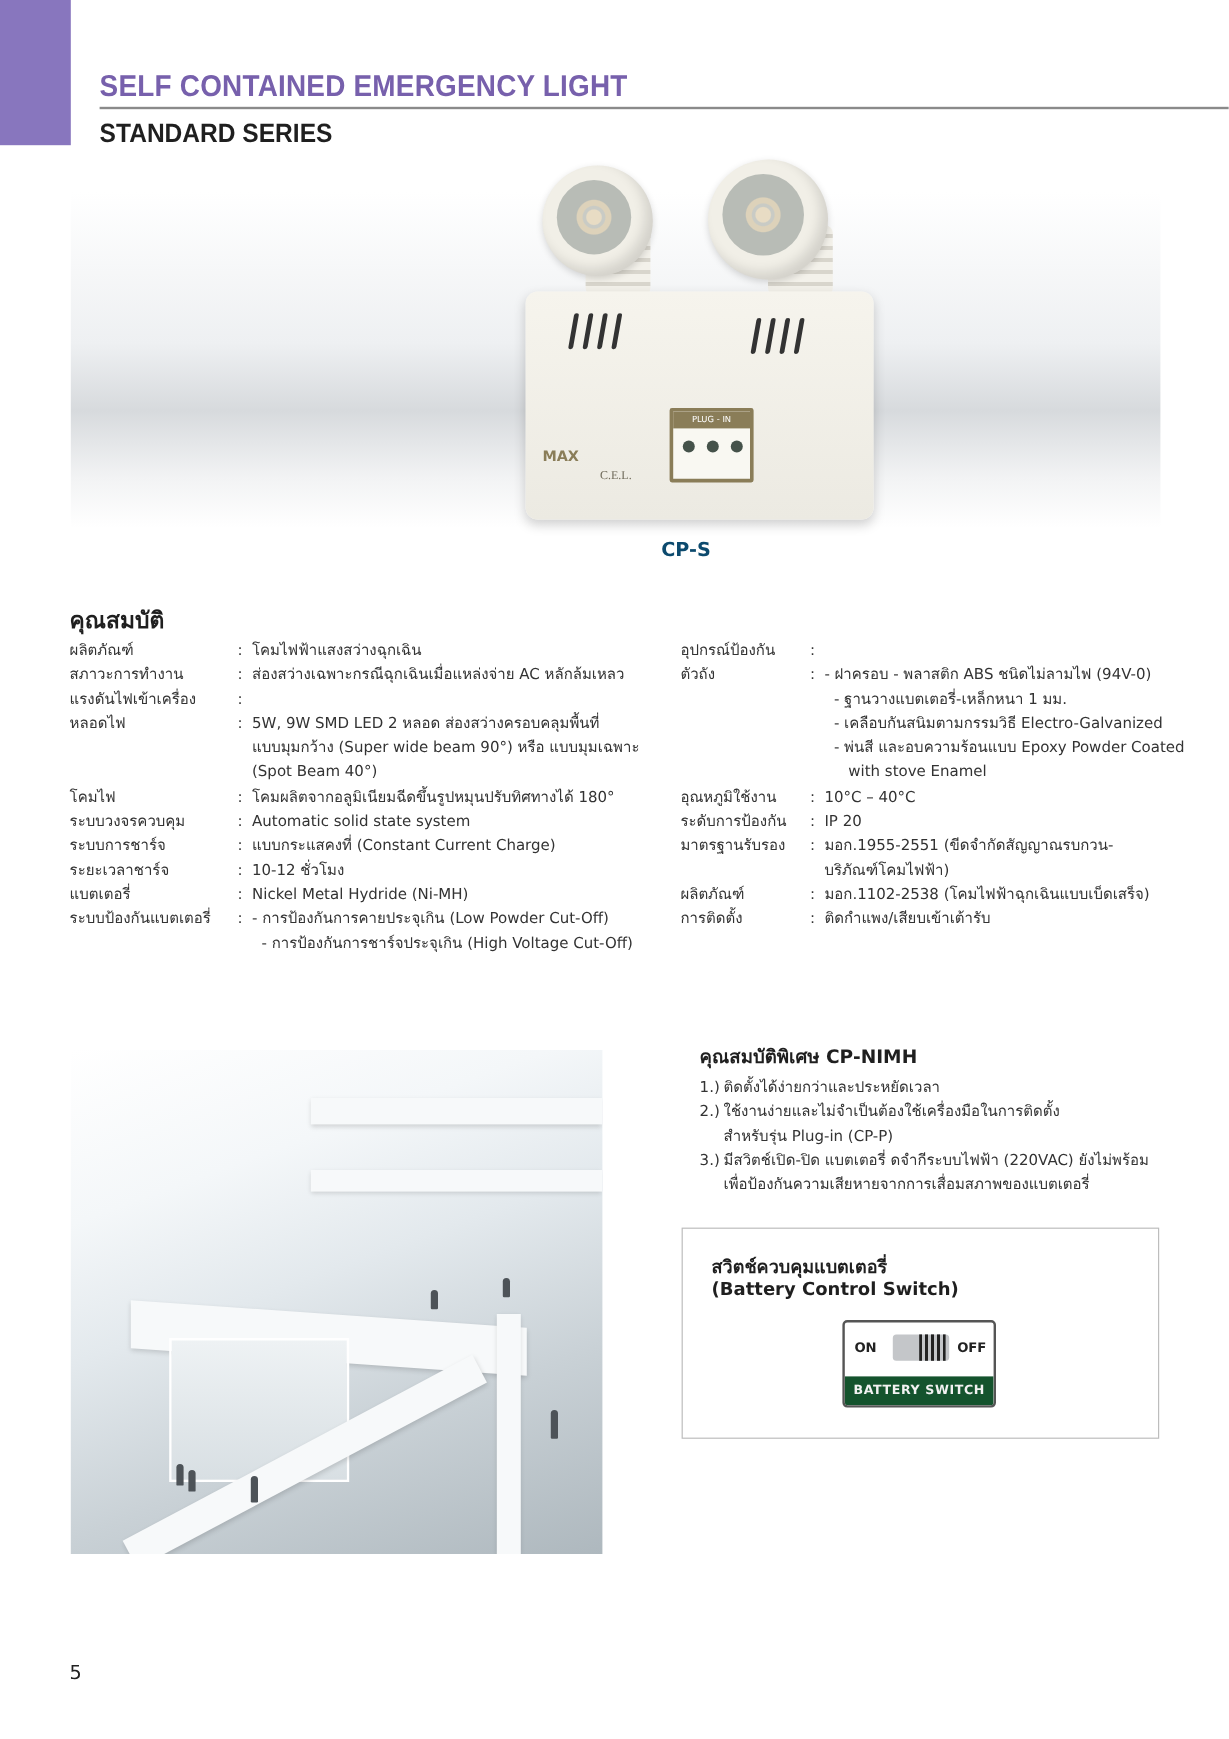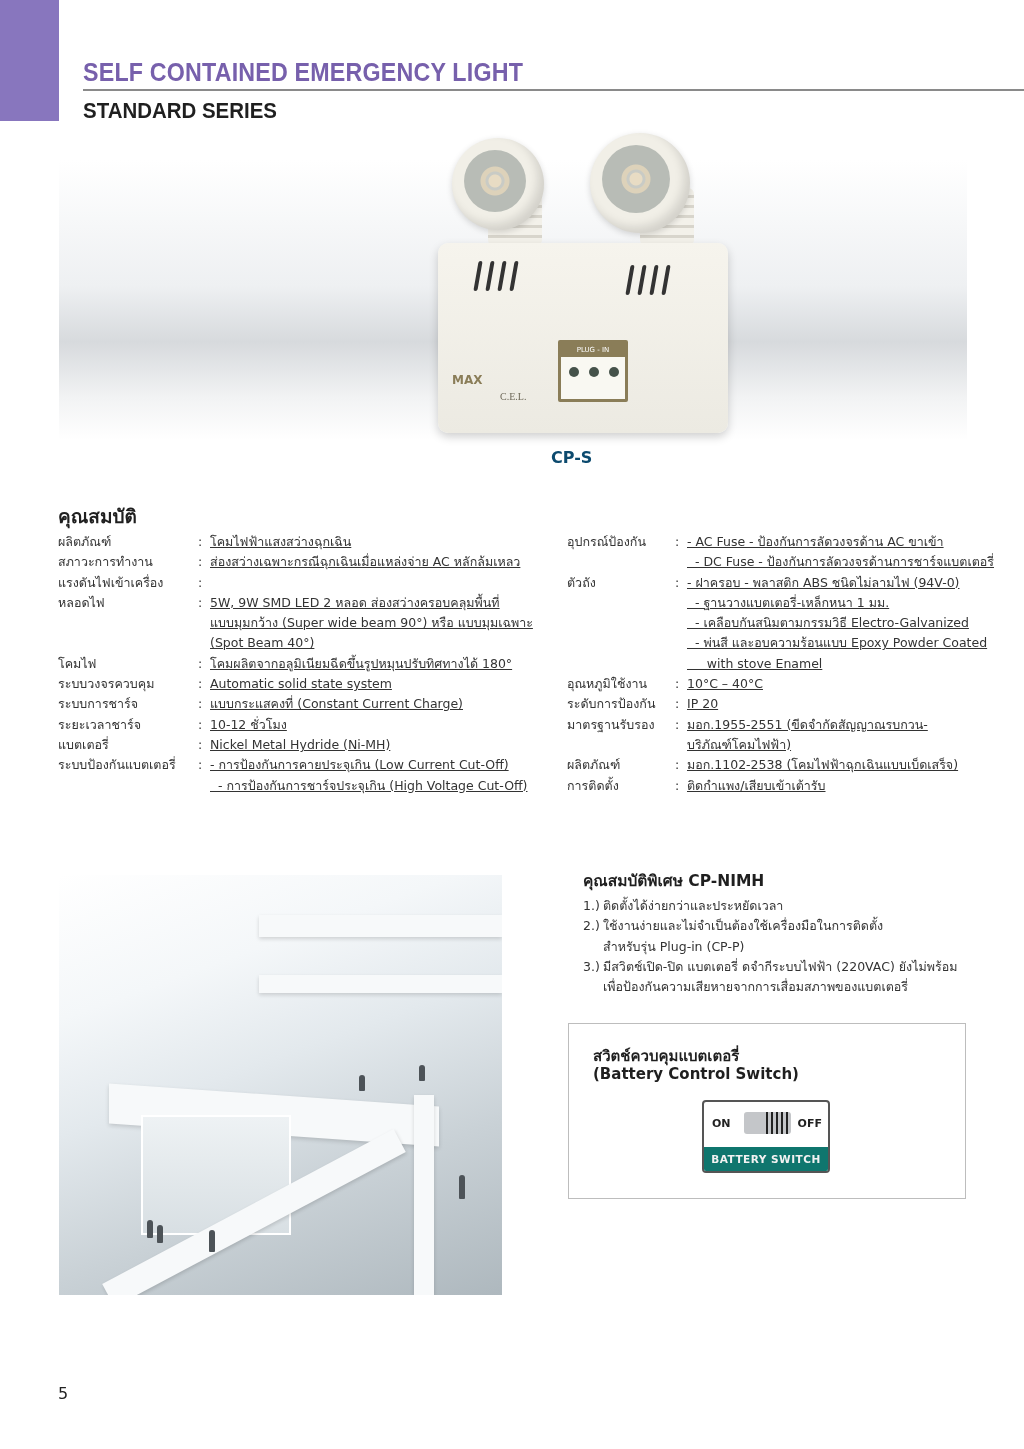--- a/index.html
+++ b/index.html
@@ -29,21 +29,21 @@
     .led { position: absolute; top: 24px; width: 10px; height: 10px; border-radius: 50%; background: #45524a; }
     .brand { position: absolute; left: 14px; top: 130px; font-size: 12px; font-weight: bold; color: #8a7d58; }
     .brand2 { position: absolute; left: 62px; top: 148px; font-size: 10px; color: #6f6a5a; font-family: "Liberation Serif", serif; }
     .product-caption { position: absolute; left: 551px; top: 448px; font-weight: bold; font-size: 16px; color: #0c4a6e; }
 
     .section-h { position: absolute; font-weight: bold; color: #1f1f1f; }
     .specs { position: absolute; font-size: 12.5px; line-height: 20.3px; color: #333; }
     .row { display: flex; }
     .row .lbl { flex: 0 0 auto; }
     .row .sep { flex: 0 0 auto; width: 12px; }
-    .row .val { flex: 1 1 auto; text-decoration: underline; }
+    .row .val { flex: 1 1 auto; }
     .val div { white-space: nowrap; }
     .left-specs .lbl { width: 140px; }
     .right-specs .lbl { width: 108px; }
 
     .arch { position: absolute; left: 59px; top: 875px; width: 443px; height: 420px; overflow: hidden;
             background: linear-gradient(160deg, #ffffff 0%, #f4f7f9 25%, #e3e9ed 45%, #c9d1d6 70%, #aeb8be 100%); }
     .arch .slab { position: absolute; background: #f7f9fa; box-shadow: 0 2px 4px rgba(0,0,0,0.15); }
     .arch .glass { position: absolute; background: linear-gradient(180deg,#eef2f4,#d8dfe3); border: 2px solid #fff; }
     .arch .person { position: absolute; width: 6px; height: 18px; background: #4d5358; border-radius: 3px 3px 1px 1px; }
 
@@ -55,21 +55,21 @@
 
     .switch-box { position: absolute; left: 568px; top: 1023px; width: 398px; height: 176px; border: 1.5px solid #bdbdbd; }
     .switch-box .sh1 { position: absolute; left: 24px; top: 20px; font-size: 15px; font-weight: bold; color: #1f1f1f; }
     .switch-box .sh2 { position: absolute; left: 24px; top: 41px; font-size: 15px; font-weight: bold; color: #1f1f1f; }
     .sw { position: absolute; left: 133px; top: 76px; width: 128px; height: 73px; border: 2px solid #555; border-radius: 4px; overflow: hidden; background: #fff; }
     .sw .on, .sw .off { position: absolute; top: 15px; font-size: 11px; font-weight: bold; color: #222; }
     .sw .on { left: 8px; text-align: right; } .sw .off { right: 6px; }
     .sw .track { position: absolute; left: 40px; top: 10px; width: 47px; height: 22px; background: #c4c6c9; border-radius: 3px; }
     .sw .knob { position: absolute; left: 62px; top: 10px; width: 22px; height: 22px;
                 background: repeating-linear-gradient(90deg, #222 0 2.5px, transparent 2.5px 5px); }
-    .sw .foot { position: absolute; left: 0; right: 0; bottom: 0; height: 24px; background: #0f766e; color: #f2f2f2;
+    .sw .foot { position: absolute; left: 0; right: 0; bottom: 0; height: 24px; background: #14532d; color: #f2f2f2;
                 font-size: 10.5px; font-weight: bold; text-align: center; line-height: 24px; letter-spacing: 0.5px; }
     .page-num { position: absolute; left: 58px; top: 1384px; font-size: 16px; color: #222; }
   </style>
 </head>
 <body>
 
 <div class="accent-bar"></div>
 <div class="title">SELF CONTAINED EMERGENCY LIGHT</div>
 <div class="title-rule"></div>
 <div class="subtitle">STANDARD SERIES</div>
@@ -167,34 +167,30 @@
       <span class="lbl">แบตเตอรี่</span>
       <span class="sep">:</span>
       <span class="val">
         <div>Nickel Metal Hydride (Ni-MH)</div>
       </span>
     </div>
   <div class="row">
       <span class="lbl">ระบบป้องกันแบตเตอรี่</span>
       <span class="sep">:</span>
       <span class="val">
-        <div>- การป้องกันการคายประจุเกิน (Low Current Cut-Off)</div>
+        <div>- การป้องกันการคายประจุเกิน (Low Powder Cut-Off)</div>
         <div style="white-space:pre">  - การป้องกันการชาร์จประจุเกิน (High Voltage Cut-Off)</div>
       </span>
     </div>
 </div>
 
 <div class="specs right-specs" style="left:567px;top:532px;width:440px;">
   <div class="row">
       <span class="lbl">อุปกรณ์ป้องกัน</span>
       <span class="sep">:</span>
-      <span class="val">
-        <div>- AC Fuse - ป้องกันการลัดวงจรด้าน AC ขาเข้า</div>
-        <div style="white-space:pre">  - DC Fuse - ป้องกันการลัดวงจรด้านการชาร์จแบตเตอรี่</div>
-      </span>
     </div>
   <div class="row">
       <span class="lbl">ตัวถัง</span>
       <span class="sep">:</span>
       <span class="val">
         <div>- ฝาครอบ - พลาสติก ABS ชนิดไม่ลามไฟ (94V-0)</div>
         <div style="white-space:pre">  - ฐานวางแบตเตอรี่-เหล็กหนา 1 มม.</div>
         <div style="white-space:pre">  - เคลือบกันสนิมตามกรรมวิธี Electro-Galvanized</div>
         <div style="white-space:pre">  - พ่นสี และอบความร้อนแบบ Epoxy Powder Coated</div>
         <div style="white-space:pre">     with stove Enamel</div>

